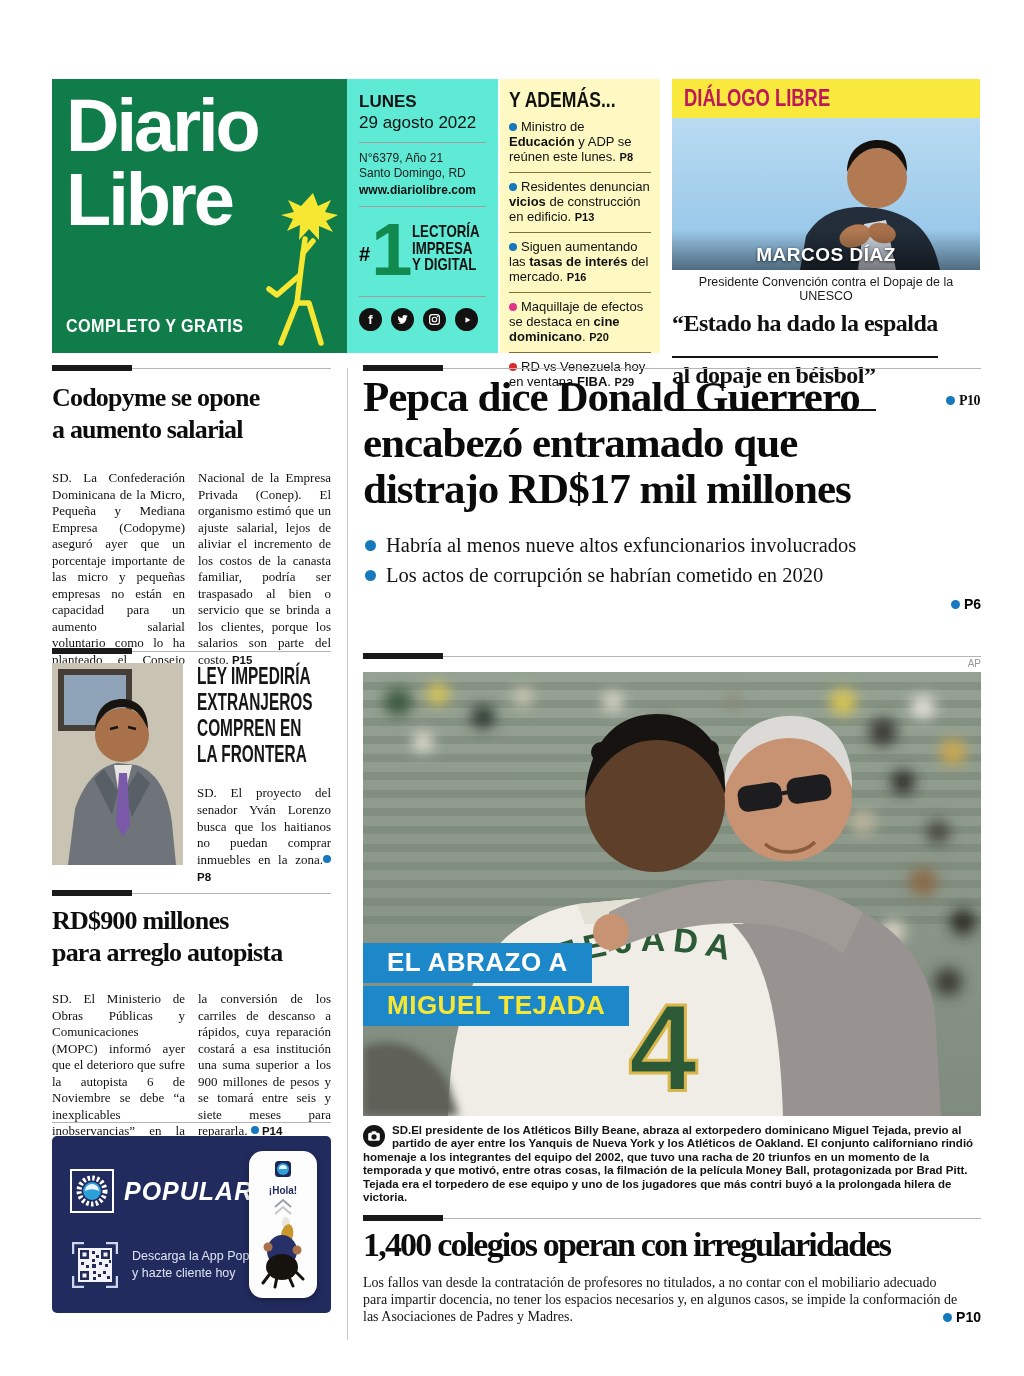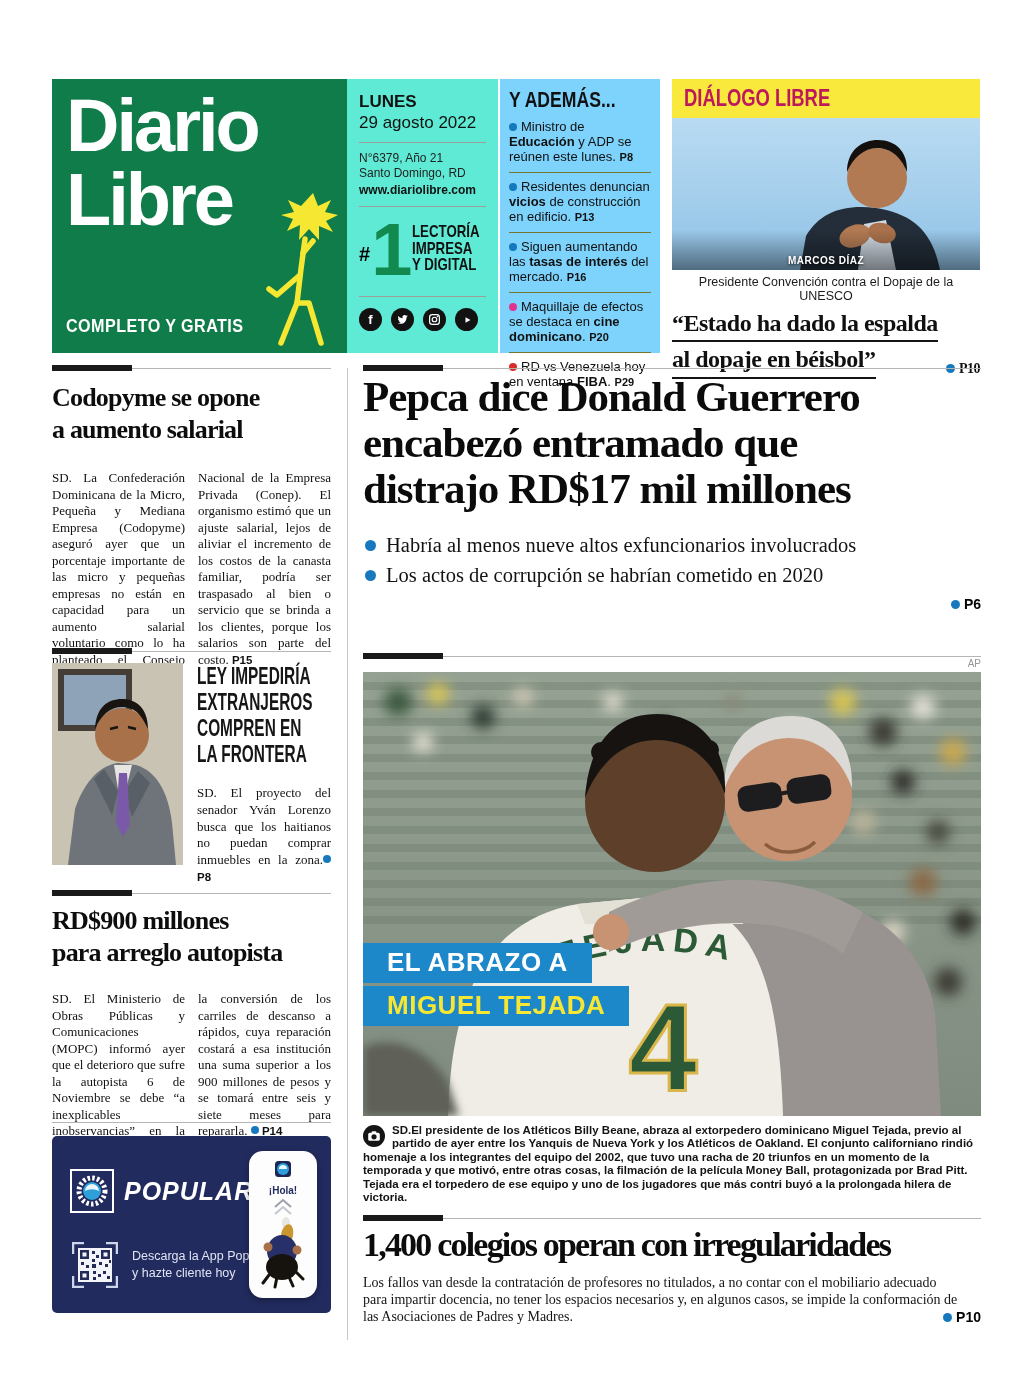--- a/index.html
+++ b/index.html
@@ -22,35 +22,35 @@
   .d-web { font-size:12px; font-weight:800; color:#111; margin-top:2px; }
   .rank { display:flex; margin-top:2px; height:72px; }
   .rank-hash { font-size:20px; font-weight:800; margin-top:28px; }
   .rank-num { font-size:74px; font-weight:800; color:#12894f; line-height:66px; letter-spacing:-2px; margin:2px 2px 0 1px; }
   .rank-lines { font-weight:700; font-size:17px; line-height:16.5px; margin-top:9px; color:#111; }
   .rank-lines .cond{ transform:scaleX(.78); }
   .social { display:flex; gap:9px; margin-top:11px; }
   .sicon { width:23px; height:23px; border-radius:50%; background:#121212; display:flex; align-items:center; justify-content:center; color:#fff; font-weight:800; font-size:13px; }
 
   
-  .ademas { position:absolute; left:500px; top:79px; width:160px; height:274px; background:#7dd3fc; padding:8px 9px; }
+  .ademas { position:absolute; left:500px; top:79px; width:160px; height:274px; background:#fef9c3; padding:8px 9px; }
   .ad-title { font-size:22px; font-weight:800; color:#111; }
   .ad-item { padding:6px 0 7px; border-bottom:1px solid #77762f; font-size:13px; line-height:15px; color:#111; }
   .ad-item:last-child { border-bottom:0; }
   .bullet { display:inline-block; width:8px; height:8px; border-radius:50%; margin-right:4px; }
   .pref { font-size:11px; font-weight:800; }
 
   
   .dialogo { position:absolute; left:672px; top:79px; width:308px; }
   .dl-kicker { height:39px; background:#f9e93d; display:flex; align-items:center; padding-left:12px; color:#be185d; font-size:23px; font-weight:800; }
   .dl-photo { position:relative; height:152px; overflow:hidden; }
-  .dl-name { position:absolute; left:0; bottom:4px; width:100%; text-align:center; color:#fff; font-weight:800; font-size:10px; letter-spacing:.5px; text-shadow:0 1px 3px rgba(0,0,0,.75); }
+  .dl-name { position:absolute; left:0; bottom:4px; width:100%; text-align:center; color:#fff; font-weight:800; font-size:19px; letter-spacing:.5px; text-shadow:0 1px 3px rgba(0,0,0,.75); }
   .dl-caption { font-size:12.5px; color:#1c1c1c; text-align:center; padding:5px 0 7px; }
   .dl-quote { position:relative; font-family:"Liberation Serif","DejaVu Serif",serif; font-weight:700; font-size:24px; line-height:1.1; letter-spacing:-.5px; color:#101010; }
-  .dl-quote .ql { display:inline-block; border-bottom:2.5px solid #141414; padding-bottom:4px; margin-bottom:4px; white-space:nowrap; }
+  .dl-quote .ql { display:inline-block; border-bottom:2.5px solid #141414; padding-bottom:20px; margin-bottom:4px; white-space:nowrap; }
   .dl-pageref { position:absolute; right:0; bottom:6px; font-size:14px; font-weight:800; }
 
   
   .hrule { position:absolute; border-top:1px solid #b5b5b5; }
   .hrule.bar::before { content:""; position:absolute; left:0; top:-4px; width:80px; height:6px; background:#1a1a1a; }
   .vdiv { position:absolute; left:347px; top:368px; height:972px; border-left:1px solid #c6c6c6; }
 
   
   .h2l { font-family:"Liberation Serif","DejaVu Serif",serif; font-weight:700; font-size:26px; line-height:32px; letter-spacing:-.8px; color:#0d0d0d; white-space:nowrap; }
   .body2col { column-count:2; column-gap:13px; font-family:"Liberation Serif","DejaVu Serif",serif; font-size:13px; line-height:16.5px; text-align:justify; color:#111; }

